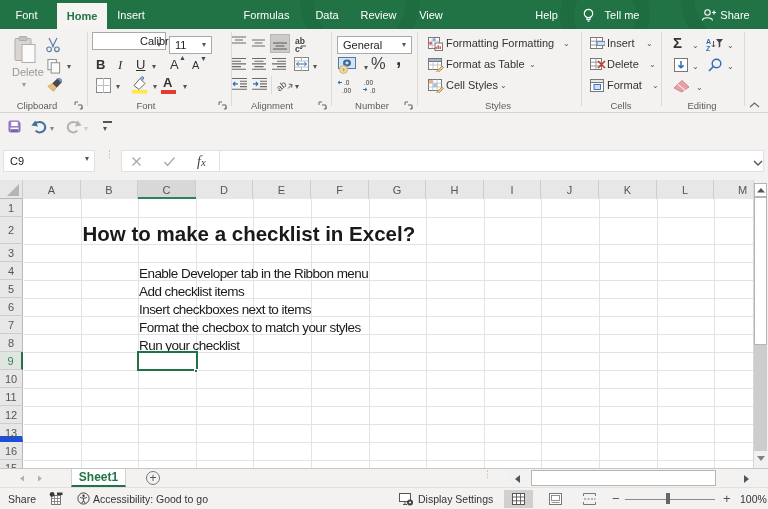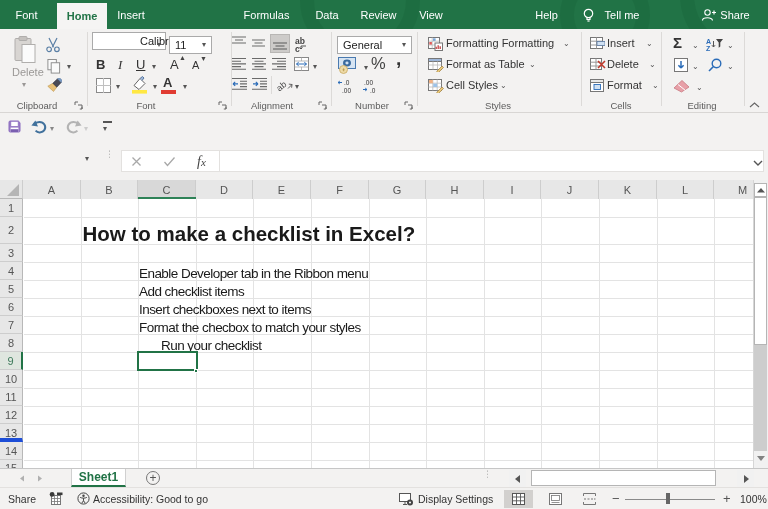--- a/index.html
+++ b/index.html
@@ -345,20 +345,21 @@
   <svg style="position:absolute;left:65px;top:6px;" width="17" height="15" viewBox="0 0 17 15">
     <path d="M14 5.6 C11.4 2.2 5.8 2.0 3.6 5.6 C1.4 9.2 3.8 13.2 8.2 13.4 C10.0 13.5 11.4 12.8 12.4 11.7" fill="none" stroke="#b3b3b3" stroke-width="2"></path>
     <polygon points="16.6,6.6 10.0,7.4 12.6,1.4" fill="#b3b3b3"></polygon>
   </svg>
   <div class="ddm" style="position:absolute;left:84px;top:11px;color:#ccc;">▾</div>
   <div style="position:absolute;left:103px;top:8px;width:9px;height:1.6px;background:#555;"></div>
   <div class="ddm" style="position:absolute;left:103px;top:11px;color:#555;">▾</div>
 </div>
 
 <div id="frow" class="abs">
+  <div id="namebox">C9</div>
   <div class="dd" style="left:85px;top:11px;">▾</div>
   <div style="position:absolute;left:105px;top:9px;color:#aaa;font-size:9px;letter-spacing:0;line-height:5px;">⋮</div>
   <div id="fxbox"></div>
   <div style="position:absolute;left:219px;top:8px;width:1px;height:20px;background:#e3e1df;"></div>
   <svg style="position:absolute;left:131px;top:13px;" width="11" height="11" viewBox="0 0 11 11">
       <path d="M1.5 1.5 L9.5 9.5 M9.5 1.5 L1.5 9.5" stroke="#a8a8a8" stroke-width="1.3" fill="none"></path>
     </svg>
   <svg style="position:absolute;left:163px;top:13px;" width="13" height="11" viewBox="0 0 13 11">
       <path d="M1.5 6 L4.5 9.5 L11.5 1.5" stroke="#a8a8a8" stroke-width="1.3" fill="none"></path>
     </svg>
@@ -391,22 +392,22 @@
 <div style="position:absolute;left:0;top:64px;width:23px;height:18px;background:#e7e7e7;border-bottom:1px solid #cdcdcd;border-right:1px solid #b8b8b8;font-size:11px;color:#555;text-align:center;line-height:18px;">3</div>
 <div style="position:absolute;left:0;top:82px;width:23px;height:18px;background:#e7e7e7;border-bottom:1px solid #cdcdcd;border-right:1px solid #b8b8b8;font-size:11px;color:#555;text-align:center;line-height:18px;">4</div>
 <div style="position:absolute;left:0;top:100px;width:23px;height:18px;background:#e7e7e7;border-bottom:1px solid #cdcdcd;border-right:1px solid #b8b8b8;font-size:11px;color:#555;text-align:center;line-height:18px;">5</div>
 <div style="position:absolute;left:0;top:118px;width:23px;height:18px;background:#e7e7e7;border-bottom:1px solid #cdcdcd;border-right:1px solid #b8b8b8;font-size:11px;color:#555;text-align:center;line-height:18px;">6</div>
 <div style="position:absolute;left:0;top:136px;width:23px;height:18px;background:#e7e7e7;border-bottom:1px solid #cdcdcd;border-right:1px solid #b8b8b8;font-size:11px;color:#555;text-align:center;line-height:18px;">7</div>
 <div style="position:absolute;left:0;top:154px;width:23px;height:18px;background:#e7e7e7;border-bottom:1px solid #cdcdcd;border-right:1px solid #b8b8b8;font-size:11px;color:#555;text-align:center;line-height:18px;">8</div>
 <div style="position:absolute;left:0;top:172px;width:23px;height:18px;background:#dfe6df;border-bottom:1px solid #cdcdcd;border-right:2px solid #217346;font-size:11px;color:#3d7a5a;text-align:center;line-height:18px;">9</div>
 <div style="position:absolute;left:0;top:190px;width:23px;height:18px;background:#e7e7e7;border-bottom:1px solid #cdcdcd;border-right:1px solid #b8b8b8;font-size:11px;color:#555;text-align:center;line-height:18px;">10</div>
 <div style="position:absolute;left:0;top:208px;width:23px;height:18px;background:#e7e7e7;border-bottom:1px solid #cdcdcd;border-right:1px solid #b8b8b8;font-size:11px;color:#555;text-align:center;line-height:18px;">11</div>
 <div style="position:absolute;left:0;top:226px;width:23px;height:18px;background:#e7e7e7;border-bottom:1px solid #cdcdcd;border-right:1px solid #b8b8b8;font-size:11px;color:#555;text-align:center;line-height:18px;">12</div>
-<div style="position:absolute;left:0;top:244px;width:23px;height:18px;background:#e7e7e7;border-bottom:4px solid #1d4ed8;border-right:1px solid #b8b8b8;font-size:11px;color:#555;text-align:center;line-height:18px;">13</div>
-<div style="position:absolute;left:0;top:262px;width:23px;height:18px;background:#e7e7e7;border-bottom:1px solid #cdcdcd;border-right:1px solid #b8b8b8;font-size:11px;color:#555;text-align:center;line-height:18px;">14</div>
+<div style="position:absolute;left:0;top:244px;width:23px;height:18px;background:#e7e7e7;border-bottom:6px solid #1d4ed8;border-right:1px solid #b8b8b8;font-size:11px;color:#555;text-align:center;line-height:18px;">13</div>
+<div style="position:absolute;left:0;top:262px;width:23px;height:18px;background:#e7e7e7;border-bottom:1px solid #cdcdcd;border-right:1px solid #b8b8b8;font-size:11px;color:#555;text-align:center;line-height:18px;">16</div>
 <div style="position:absolute;left:0;top:280px;width:23px;height:8px;background:#e7e7e7;border-right:1px solid #b8b8b8;font-size:11px;color:#555;text-align:center;line-height:17px;overflow:hidden;">15</div>
 <div style="position:absolute;left:81px;top:19px;width:1px;height:269px;background:#e3e3e3;"></div>
 <div style="position:absolute;left:138px;top:19px;width:1px;height:269px;background:#e3e3e3;"></div>
 <div style="position:absolute;left:196px;top:19px;width:1px;height:269px;background:#e3e3e3;"></div>
 <div style="position:absolute;left:253px;top:19px;width:1px;height:269px;background:#e3e3e3;"></div>
 <div style="position:absolute;left:311px;top:19px;width:1px;height:269px;background:#e3e3e3;"></div>
 <div style="position:absolute;left:369px;top:19px;width:1px;height:269px;background:#e3e3e3;"></div>
 <div style="position:absolute;left:426px;top:19px;width:1px;height:269px;background:#e3e3e3;"></div>
 <div style="position:absolute;left:484px;top:19px;width:1px;height:269px;background:#e3e3e3;"></div>
 <div style="position:absolute;left:541px;top:19px;width:1px;height:269px;background:#e3e3e3;"></div>
@@ -426,21 +427,21 @@
 <div style="position:absolute;left:24px;top:226px;width:729px;height:1px;background:#e3e3e3;"></div>
 <div style="position:absolute;left:24px;top:244px;width:729px;height:1px;background:#e3e3e3;"></div>
 <div style="position:absolute;left:24px;top:262px;width:729px;height:1px;background:#e3e3e3;"></div>
 <div style="position:absolute;left:24px;top:280px;width:729px;height:1px;background:#e3e3e3;"></div>
 
   <div class="cell-text" style="left:82.5px;top:42px;font-size:20.5px;font-weight:bold;letter-spacing:0;">How to make a checklist in Excel?</div>
   <div class="cell-text" style="left:139px;top:85.5px;">Enable Developer tab in the Ribbon menu</div>
   <div class="cell-text" style="left:139px;top:103.5px;">Add checklist items</div>
   <div class="cell-text" style="left:139px;top:121.5px;text-align:center;">Insert checkboxes next to items</div>
   <div class="cell-text" style="left:139px;top:139.5px;">Format the checbox to match your styles</div>
-  <div class="cell-text" style="left:139px;top:157.5px;margin-left:22px;">Run your checklist</div>
+  <div class="cell-text" style="left:139px;top:157.5px;">Run your checklist</div>
   <div style="position:absolute;left:137px;top:171px;width:61px;height:20px;border:2px solid #217346;background:#fff;"></div>
   <div style="position:absolute;left:194px;top:189px;width:4px;height:4px;background:#217346;border:1px solid #fff;"></div>
 </div>
 <div id="vsb" class="abs">
   <div style="position:absolute;left:0;top:0;width:15px;height:288px;background:#f1f1f1;border-left:1px solid #d6d6d6;"></div>
   <div style="position:absolute;left:0.5px;top:3px;width:13px;height:14px;background:#fff;border:1px solid #b5b5b5;"></div>
   <svg style="position:absolute;left:3.5px;top:8px;" width="8" height="5" viewBox="0 0 8 5">
       <path d="M0 4.5 L4 0 L8 4.5 Z" fill="#555"></path>
     </svg>
   <div style="position:absolute;left:0.5px;top:17px;width:13px;height:148px;background:#fff;border:1px solid #b5b5b5;"></div>

